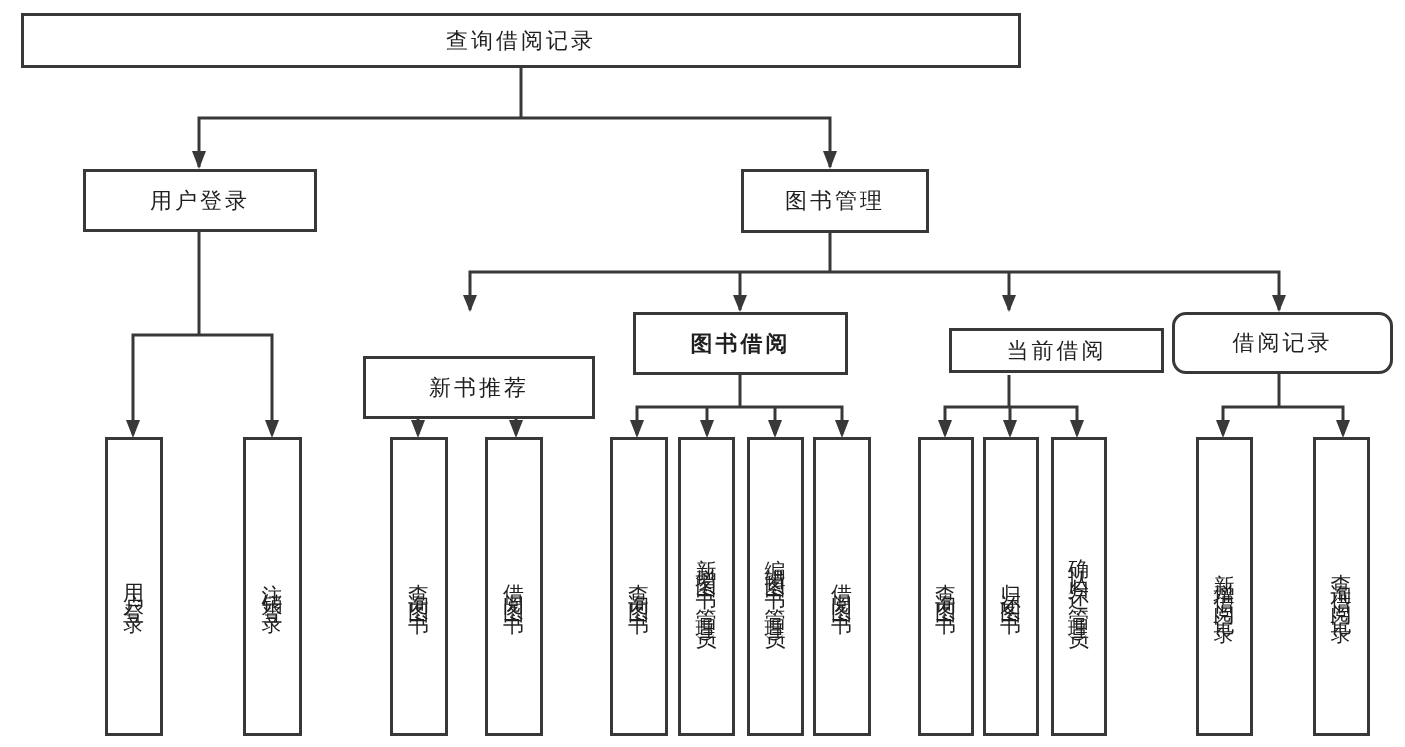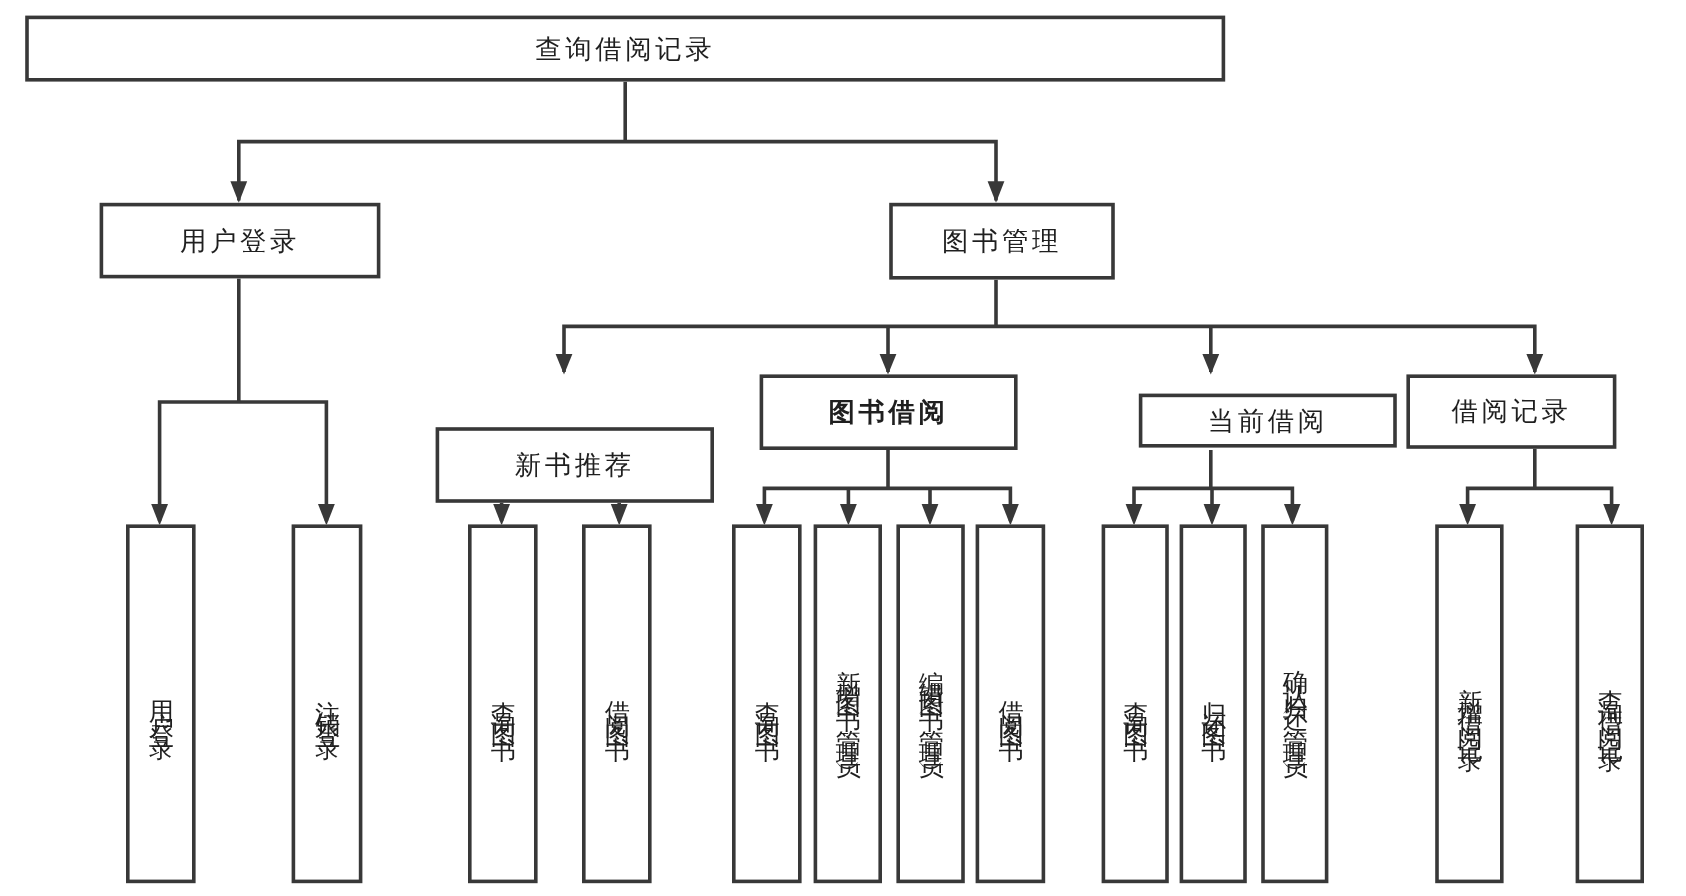--- a/index.html
+++ b/index.html
@@ -114,21 +114,21 @@
   </svg>
 
   <div class="hbox" style="left:21px;top:13px;width:1000px;height:55px;">查询借阅记录</div>
 
   <div class="hbox" style="left:83px;top:169px;width:234px;height:63px;">用户登录</div>
   <div class="hbox" style="left:741px;top:169px;width:188px;height:64px;">图书管理</div>
 
   <div class="hbox" style="left:363px;top:312px;width:232px;height:63px;margin-top:44px;">新书推荐</div>
   <div class="hbox" style="left:633px;top:312px;width:215px;height:63px;font-weight:bold;">图书借阅</div>
   <div class="hbox" style="left:903px;top:328px;width:215px;height:45px;margin-left:46px;">当前借阅</div>
-  <div class="hbox" style="left:1172px;top:312px;width:175px;height:62px;">借阅记录</div>
+  <div class="hbox" style="left:1172px;top:312px;width:221px;height:62px;border-radius:14px;">借阅记录</div>
 
   <div class="vbox" style="left:105px;top:437px;width:58px;height:299px;">
     <span class="vlabel">用户登录</span>
   </div>
   <div class="vbox" style="left:243px;top:437px;width:59px;height:299px;">
     <span class="vlabel">注销登录</span>
   </div>
 
   <div class="vbox" style="left:390px;top:437px;width:58px;height:299px;">
     <span class="vlabel">查询图书</span>

